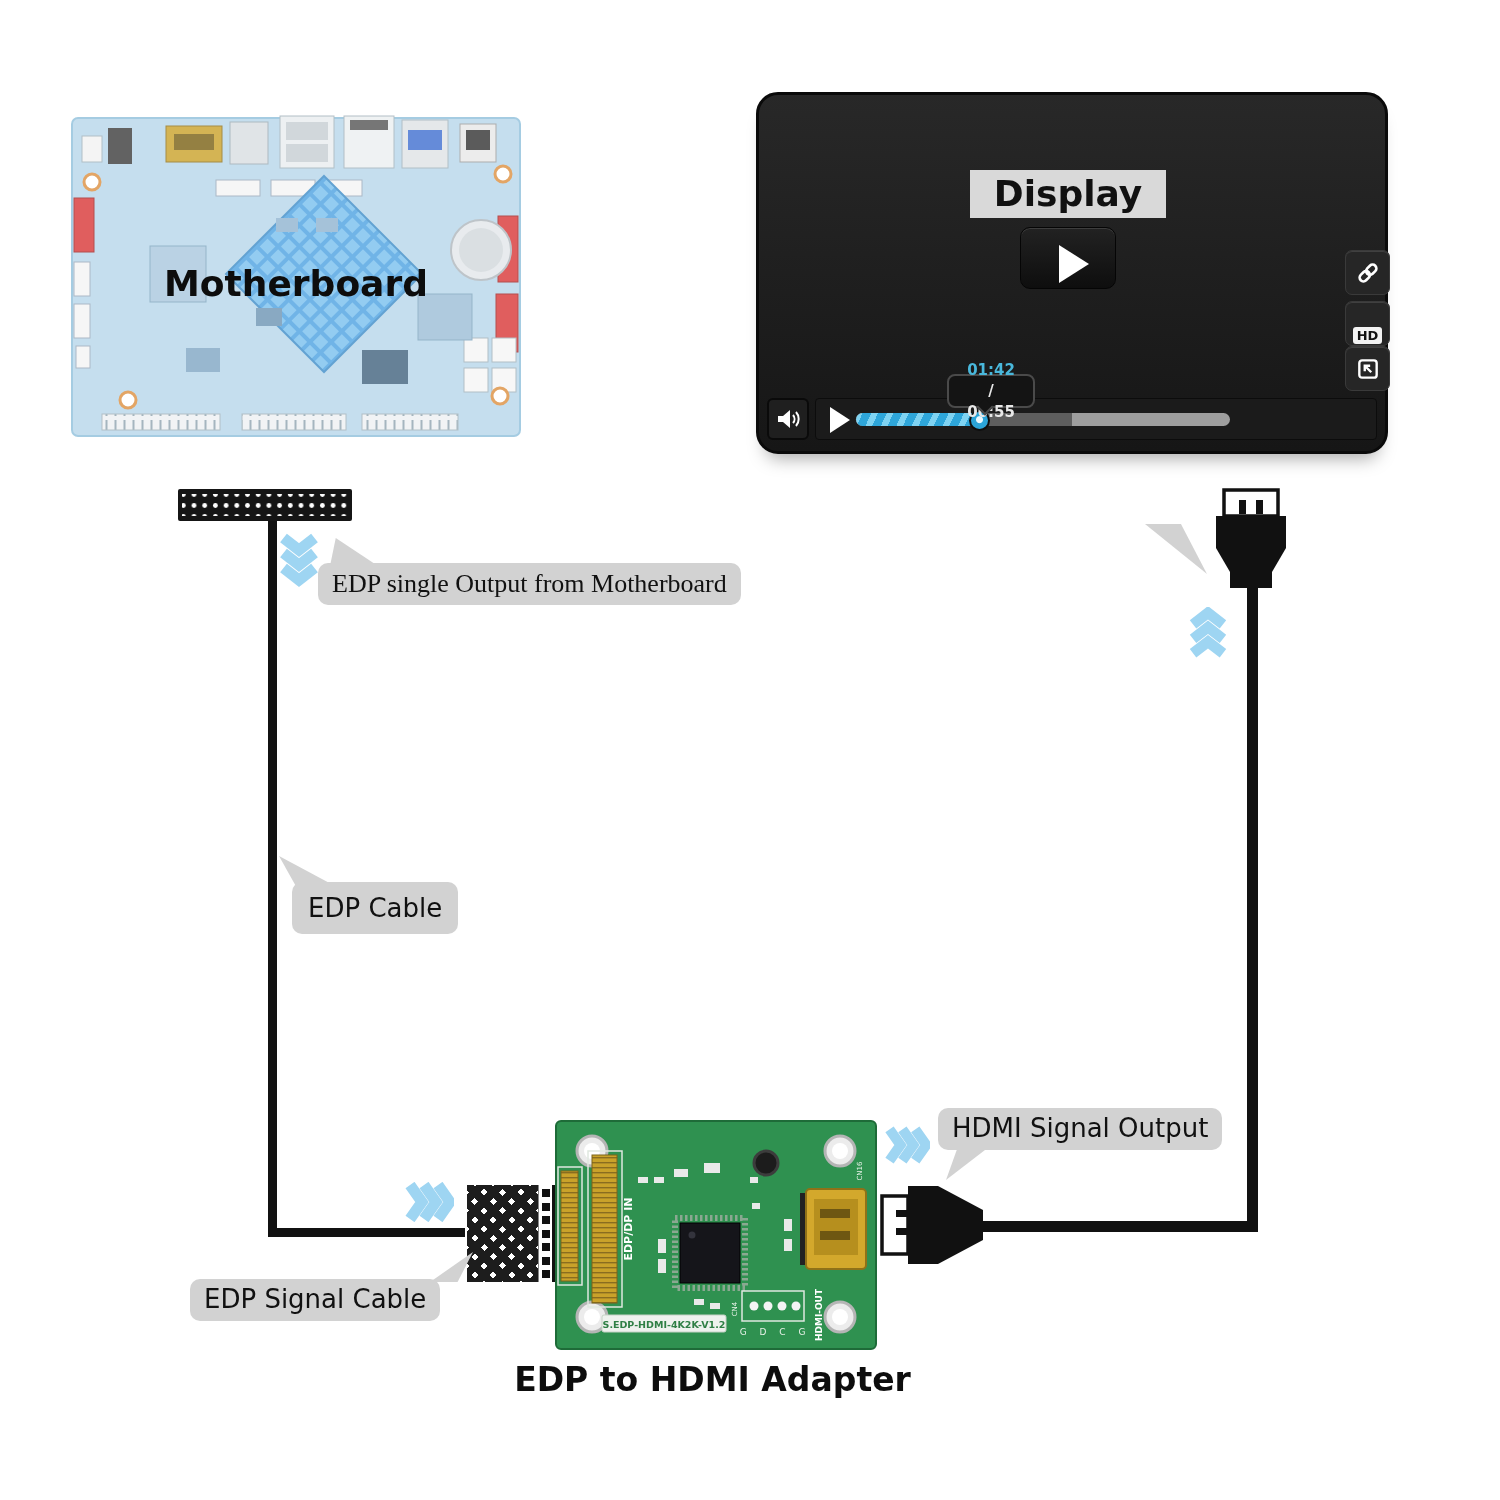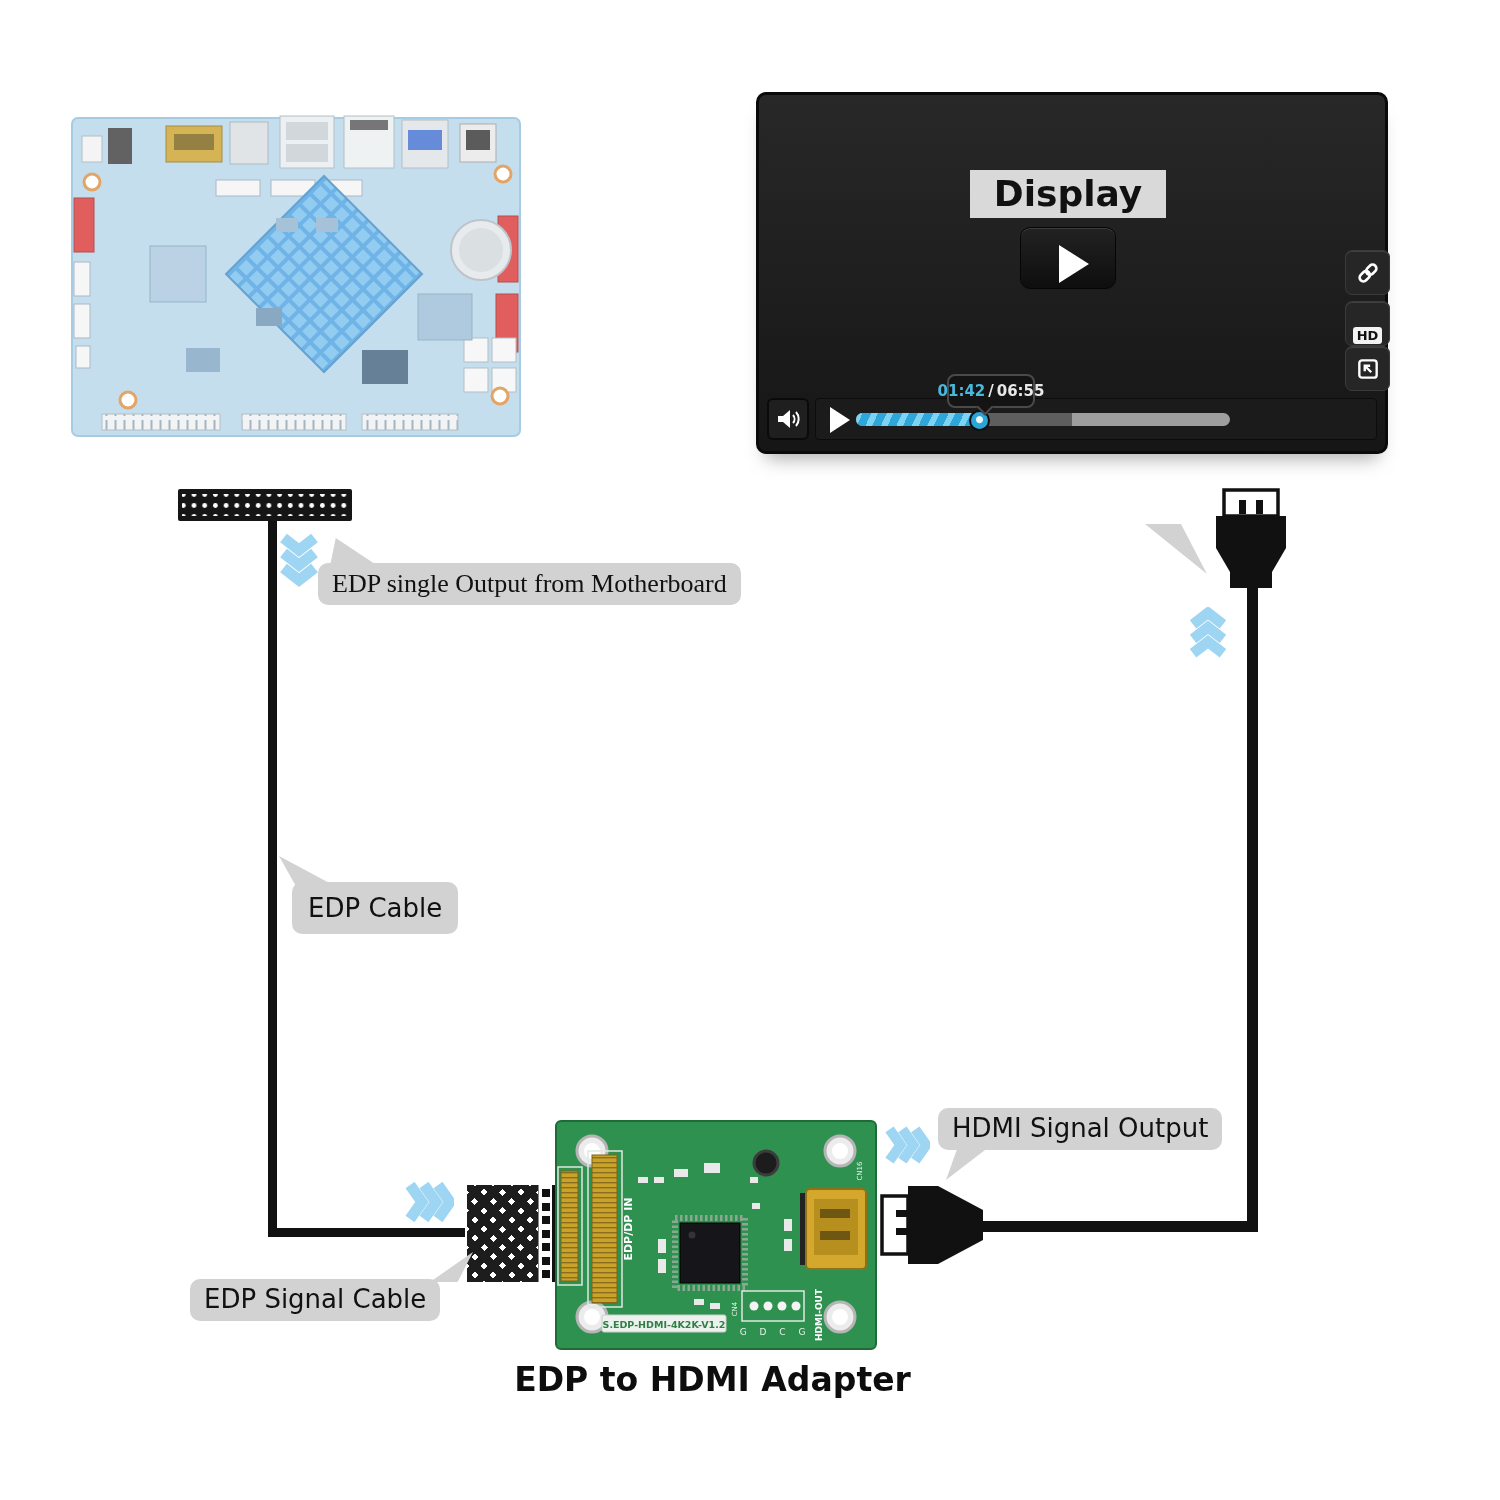--- a/index.html
+++ b/index.html
@@ -14,21 +14,21 @@
           padding:4px 14px;font-size:26px;line-height:1.3;white-space:nowrap;z-index:4;}
   .bubble.two-line{line-height:1.4;padding:8px 16px;}
   .tail{position:absolute;background:#d2d2d2;z-index:3;}
   .red{color:#ee1c25;}
 
   
   .chev{position:absolute;z-index:2;}
 
   
   .player{position:absolute;left:756px;top:92px;width:632px;height:362px;
-          background:linear-gradient(#282828,#161616);border:3px solid #0a0a0a;border-radius:10px;
+          background:linear-gradient(#282828,#161616);border:3px solid #0a0a0a;border-radius:22px;
           box-sizing:border-box;box-shadow:0 14px 18px -10px rgba(0,0,0,.35);z-index:2;}
   .display-box{position:absolute;left:211px;top:75px;width:196px;height:48px;background:#d9d9d9;
           color:#111;font-size:36px;font-weight:bold;text-align:center;line-height:48px;}
   .bigplay{position:absolute;left:261px;top:132px;width:96px;height:62px;border-radius:10px;
           background:linear-gradient(#222,#0e0e0e);border:1px solid #050505;
           box-shadow:inset 0 1px 0 #3d3d3d;cursor:pointer;padding:0;}
   .bigplay .tri{display:block;width:0;height:0;margin:12px auto 0 38px;
           border-left:30px solid #fff;border-top:19px solid transparent;border-bottom:19px solid transparent;}
   .sidebtn{position:absolute;left:586px;width:45px;height:45px;border-radius:7px;background:#262626;
           border:1px solid #3a3a3a;box-shadow:inset 0 1px 0 #404040;display:flex;
@@ -46,21 +46,21 @@
           background:#9e9e9e;cursor:pointer;}
   .seg{position:absolute;top:0;height:13px;}
   .seg.mid{left:0;width:216px;background:#5e5e5e;border-radius:7px 0 0 7px;}
   .seg.played{left:0;width:122px;border-radius:7px 0 0 7px;
           background:repeating-linear-gradient(115deg,#7fd3f2 0 6px,#2ea6da 6px 14px);}
   .handle{position:absolute;left:113px;top:-3px;width:17px;height:17px;border-radius:50%;
           background:radial-gradient(circle at 50% 45%,#eaf8fe 0 3px,#2ba4d8 4px);
           border:2px solid #0e0e0e;box-sizing:content-box;cursor:pointer;}
   .tooltip{position:absolute;left:188px;top:279px;width:84px;height:30px;background:#141414;
           border:2px solid #4a4a4a;border-radius:8px;color:#e8e8e8;font-size:15px;font-weight:bold;
-          display:flex;align-items:center;justify-content:center;gap:3px;z-index:5;}
+          display:flex;align-items:center;justify-content:center;gap:3px;z-index:5;flex-direction:column;}
   .tooltip .t-cur{color:#49b8dc;}
   .tip-arrow{position:absolute;left:30px;bottom:-7px;width:10px;height:10px;background:#141414;
           border-right:2px solid #4a4a4a;border-bottom:2px solid #4a4a4a;transform:rotate(45deg);}
 
   
   .mobo{position:absolute;left:66px;top:98px;width:460px;height:356px;z-index:2;}
   .mobo svg{opacity:.8;}
   .mobo-label{position:absolute;left:80px;top:165px;width:300px;text-align:center;color:#0d0d0d;
           font-size:36px;font-weight:bold;}
 
@@ -153,20 +153,21 @@
 
       <rect x="36" y="316" width="118" height="16" fill="url(#pinrow)" stroke="#9fb0b8"></rect>
       <rect x="176" y="316" width="104" height="16" fill="url(#pinrow)" stroke="#9fb0b8"></rect>
       <rect x="296" y="316" width="96" height="16" fill="url(#pinrow)" stroke="#9fb0b8"></rect>
 
       <circle cx="26" cy="84" r="8" fill="#fff" stroke="#dd8f3f" stroke-width="3"></circle>
       <circle cx="437" cy="76" r="8" fill="#fff" stroke="#dd8f3f" stroke-width="3"></circle>
       <circle cx="62" cy="302" r="8" fill="#fff" stroke="#dd8f3f" stroke-width="3"></circle>
       <circle cx="434" cy="298" r="8" fill="#fff" stroke="#dd8f3f" stroke-width="3"></circle>
     </svg>
+    <div class="mobo-label">Motherboard</div>
   </div>
 
   <div class="player">
     <div class="display-box">Display</div>
     <button class="bigplay">
       <span class="tri"></span>
     </button>
     <div class="sidebtn" style="top:155px;">
       <svg width="26" height="26" viewBox="0 0 24 24">
         <g transform="rotate(-45 12 12)" stroke="#fff" stroke-width="2.4" fill="none">

